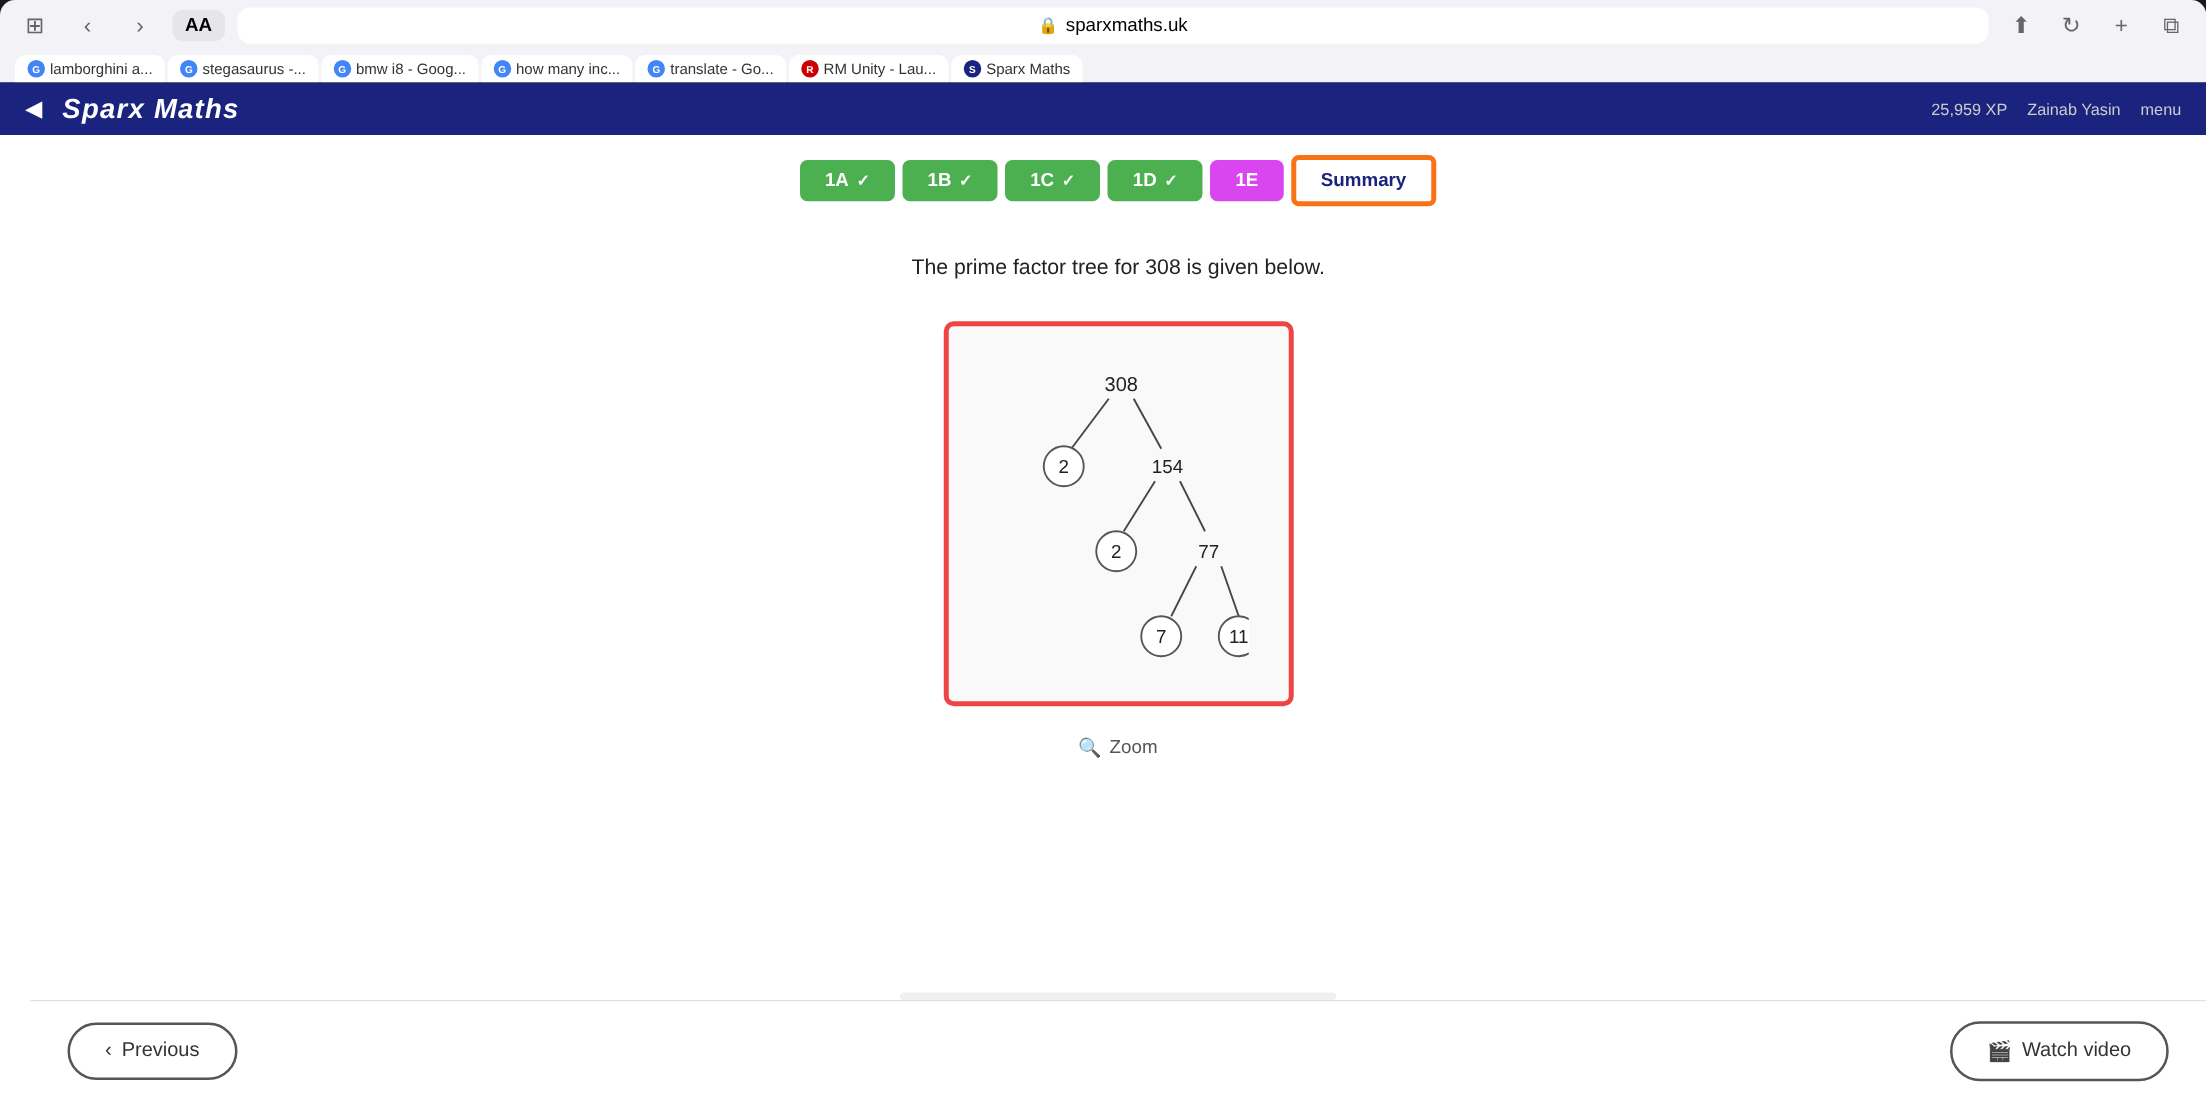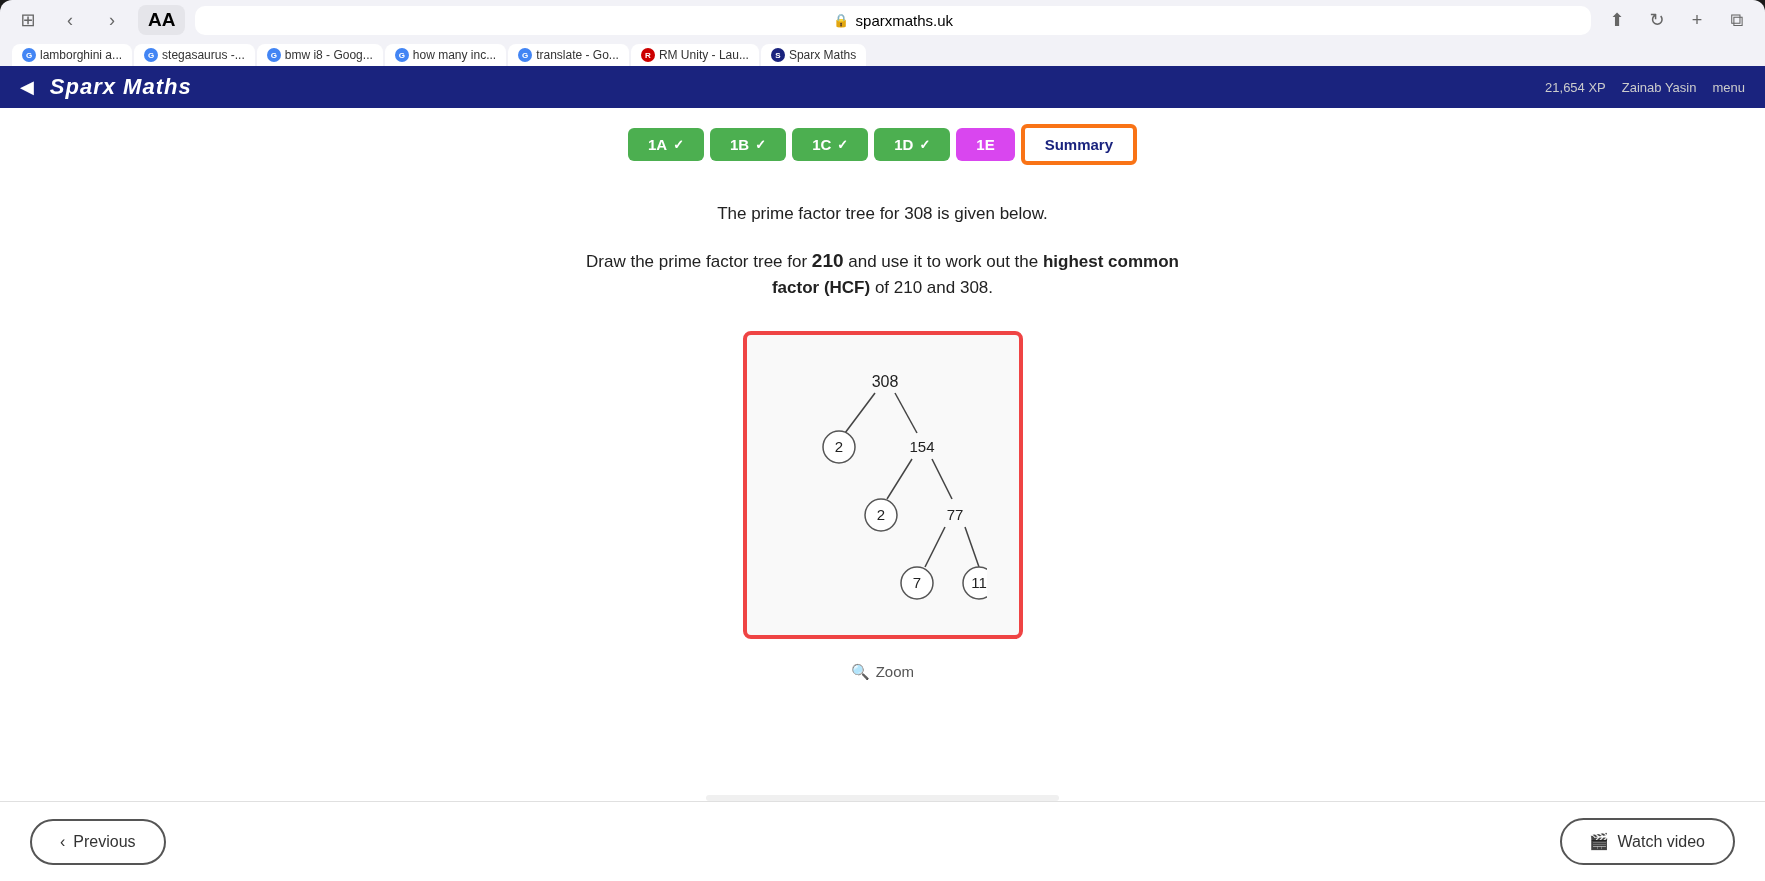--- a/index.html
+++ b/index.html
@@ -41,21 +41,21 @@
       gap: 10px;
     }
     .nav-btn {
       width: 32px; height: 32px;
       border: none; background: transparent;
       display: flex; align-items: center; justify-content: center;
       font-size: 18px; color: #666; cursor: pointer; border-radius: 6px;
     }
     .aa-btn {
       background: #e5e5ea; border: none; border-radius: 8px;
-      padding: 4px 10px; font-size: 19px; font-weight: 600; color: #000;
+      padding: 4px 10px; font-size: 15px; font-weight: 600; color: #000;
       cursor: pointer;
     }
     .url-bar {
       flex: 1;
       background: #fff;
       border: none;
       border-radius: 10px;
       padding: 6px 14px;
       font-size: 15px;
       color: #000;
@@ -126,20 +126,21 @@
       color: #ccc;
       font-size: 13px;
     }
 
     
     .main-content {
       background: #fff;
       flex: 1;
       display: flex;
       flex-direction: column;
+      padding-left: 24px;
     }
 
     
     .task-tabs {
       display: flex;
       align-items: center;
       justify-content: center;
       gap: 6px;
       padding: 16px 20px;
       background: #fff;
@@ -318,21 +319,21 @@
     </div>
   </div>
 </div>
 
 <div class="sparx-header">
   <div style="display:flex;align-items:center;gap:16px;">
     <div style="color:white;font-size:18px;cursor:pointer;">◀</div>
     <span class="sparx-logo">Sparx Maths</span>
   </div>
   <div class="sparx-header-right">
-    <span>21,654 XP</span>
+    <span>25,959 XP</span>
     <span>Zainab Yasin</span>
     <span style="cursor:pointer;">menu</span>
   </div>
 </div>
 
 <div class="main-content">
 
   <div class="task-tabs">
     <button class="task-tab completed">
       <span>1A</span>
@@ -355,24 +356,20 @@
     </button>
     <button class="task-tab summary">
       <span>Summary</span>
     </button>
   </div>
 
   <div class="question-area">
     <p class="question-text">
       <span>The prime factor tree for 308 is given below.</span>
     </p>
-    <p class="question-text">
-      <span>Draw the prime factor tree for </span><strong style="font-size:19px;">210</strong><span> and use it to work out the </span><strong>highest common</strong><br>
-      <strong>factor (HCF)</strong><span> of 210 and 308.</span>
-    </p>
 
     <div class="factor-tree-container">
       <svg class="tree-svg" width="200" height="240" viewBox="0 0 200 240">
 
         <text x="98" y="22" text-anchor="middle" font-size="16" fill="#222">308</text>
 
         <line x1="88" y1="28" x2="58" y2="68" stroke="#444" stroke-width="1.5"></line>
         <line x1="108" y1="28" x2="130" y2="68" stroke="#444" stroke-width="1.5"></line>
 
         <circle cx="52" cy="82" r="16" fill="white" stroke="#555" stroke-width="1.5"></circle>

